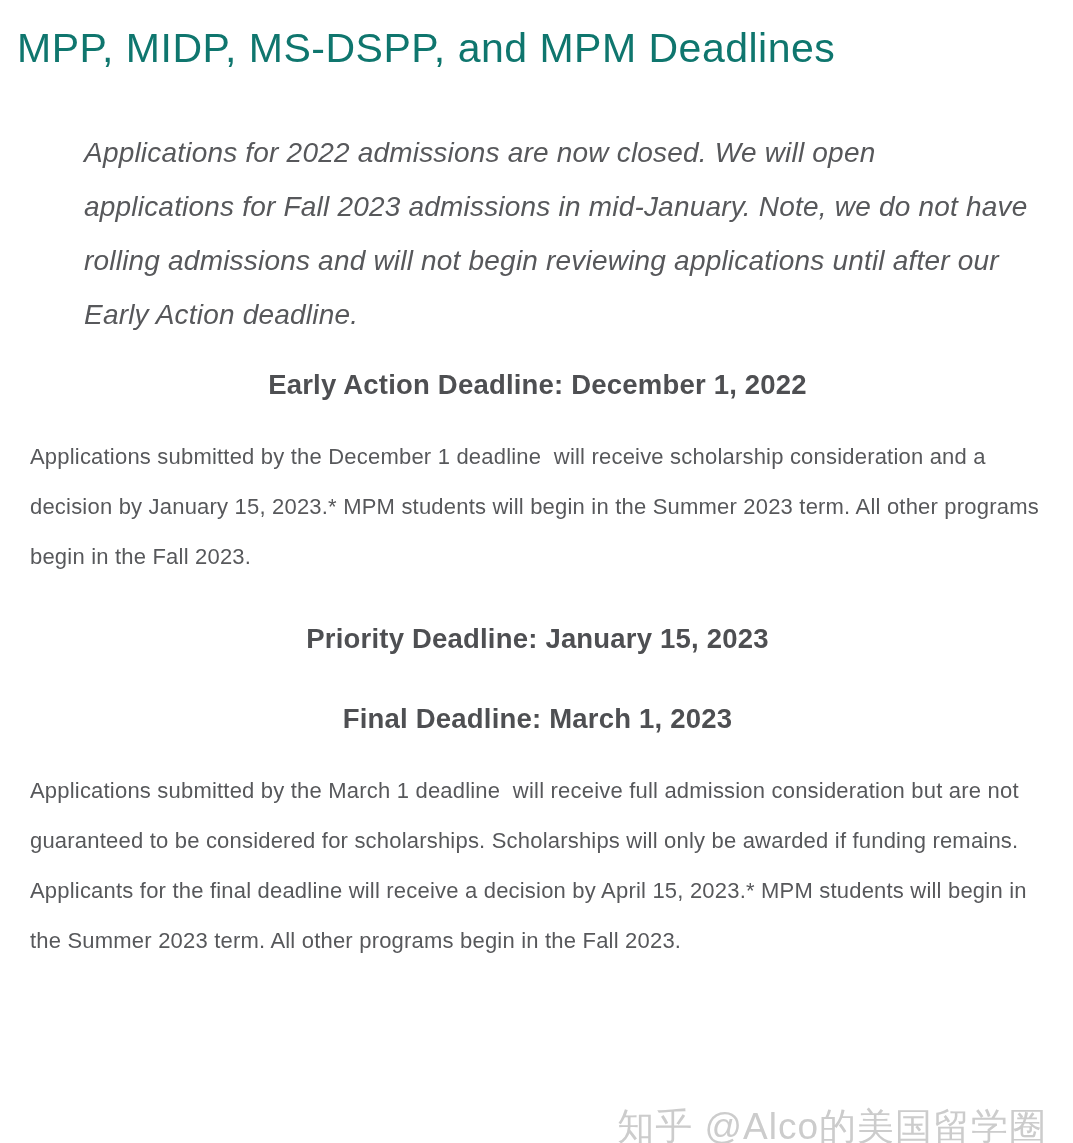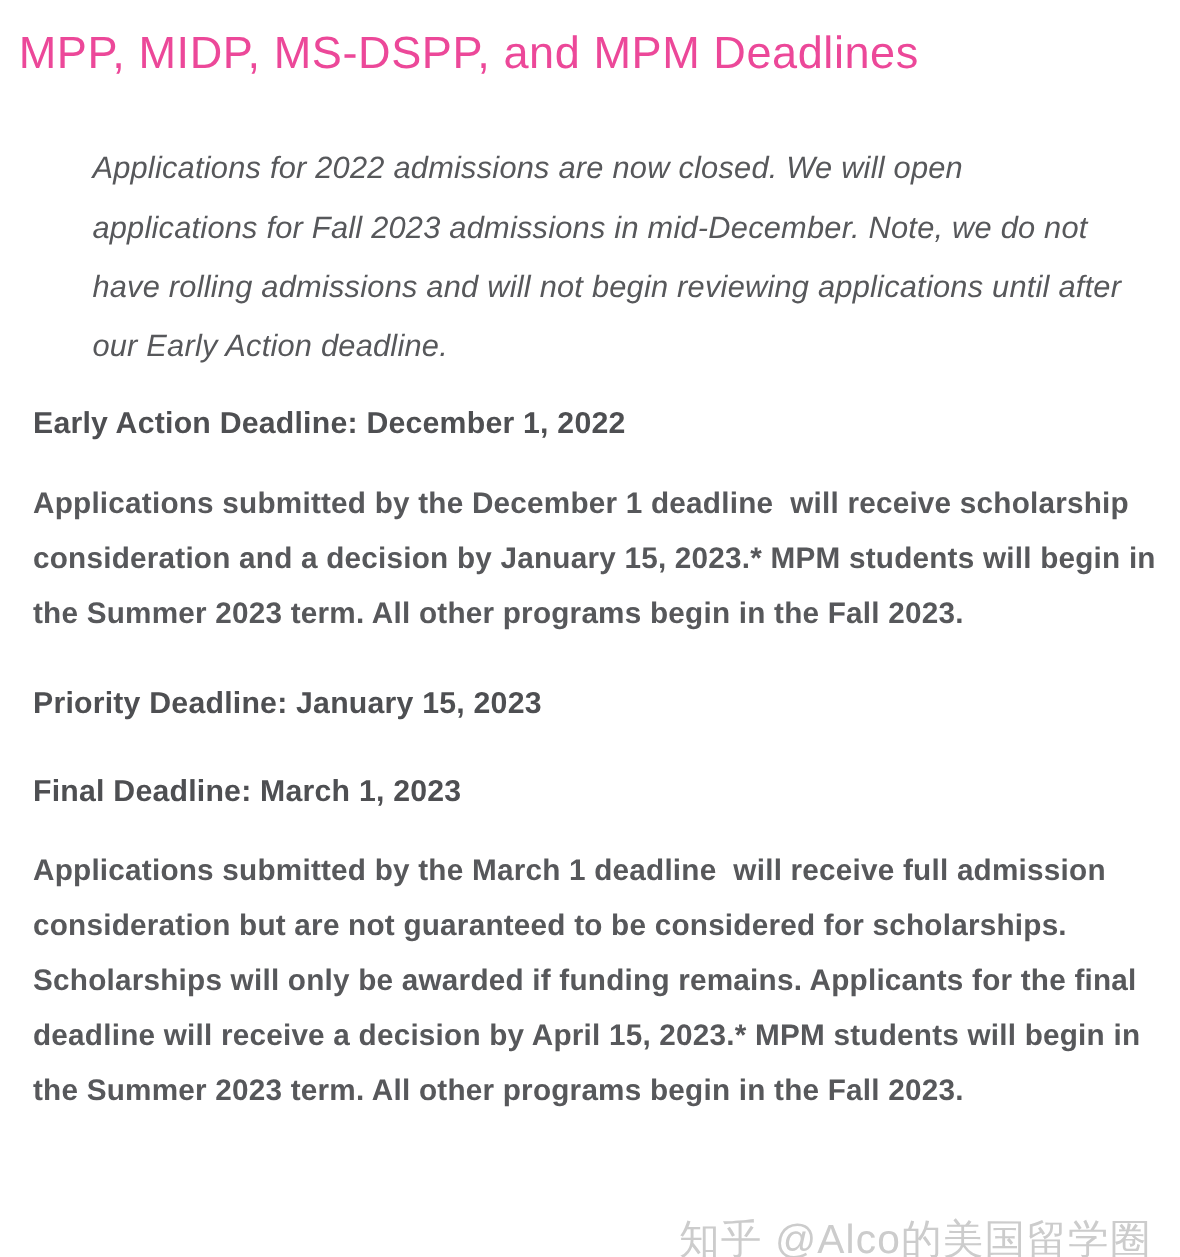--- a/index.html
+++ b/index.html
@@ -17,54 +17,54 @@
     width: 1073px;
     height: 1143px;
     background: #ffffff;
   }
 
   .page-title {
     margin: 24px 20px 0 17px;
     font-size: 41px;
     font-weight: 500;
     letter-spacing: 0.5px;
-    color: #ec4899;
+    color: #0f766e;
     line-height: 48px;
   }
 
   .intro-quote {
     margin: 54px 40px 0 84px;
     font-size: 28px;
     font-style: italic;
     color: #57585b;
     line-height: 54px;
     letter-spacing: 0.2px;
     white-space: pre-wrap;
   }
 
   .section-heading {
     margin: 26px 28px 0 30px;
     font-size: 27.5px;
     font-weight: bold;
     color: #4e4f52;
     line-height: 34px;
     letter-spacing: 0.2px;
+    text-align: center;
   }
 
   .section-heading.gap-lg { margin-top: 40px; }
   .section-heading.gap-md { margin-top: 46px; }
 
   .section-body {
     margin: 30px 22px 0 30px;
-    font-size: 27px;
+    font-size: 22px;
     color: #57585b;
     line-height: 50px;
     letter-spacing: 0.2px;
     white-space: pre-wrap;
-    font-weight: bold;
   }
 
   .watermark {
     position: absolute;
     top: 1078px;
     right: 26px;
     font-size: 37px;
     color: #cccccc;
     text-shadow: 2px 2px 0 #ffffff;
     letter-spacing: 1px;
@@ -72,21 +72,21 @@
     pointer-events: none;
   }
 </style>
 </head>
 <body>
 
 <div class="page">
 
   <h1 class="page-title">MPP, MIDP, MS-DSPP, and MPM Deadlines</h1>
 
-  <blockquote class="intro-quote">Applications for 2022 admissions are now closed. We will open applications for Fall 2023 admissions in mid-December. Note, we do not have rolling admissions and will not begin reviewing applications until after our Early Action deadline.</blockquote>
+  <blockquote class="intro-quote">Applications for 2022 admissions are now closed. We will open applications for Fall 2023 admissions in mid-January. Note, we do not have rolling admissions and will not begin reviewing applications until after our Early Action deadline.</blockquote>
 
   <div>
     <h2 class="section-heading">Early Action Deadline: December 1, 2022</h2>
     <p class="section-body">Applications submitted by the December 1 deadline  will receive scholarship consideration and a decision by January 15, 2023.* MPM students will begin in the Summer 2023 term. All other programs begin in the Fall 2023.</p>
   </div>
 
   <div>
     <h2 class="section-heading gap-lg">Priority Deadline: January 15, 2023</h2>
   </div>
 

